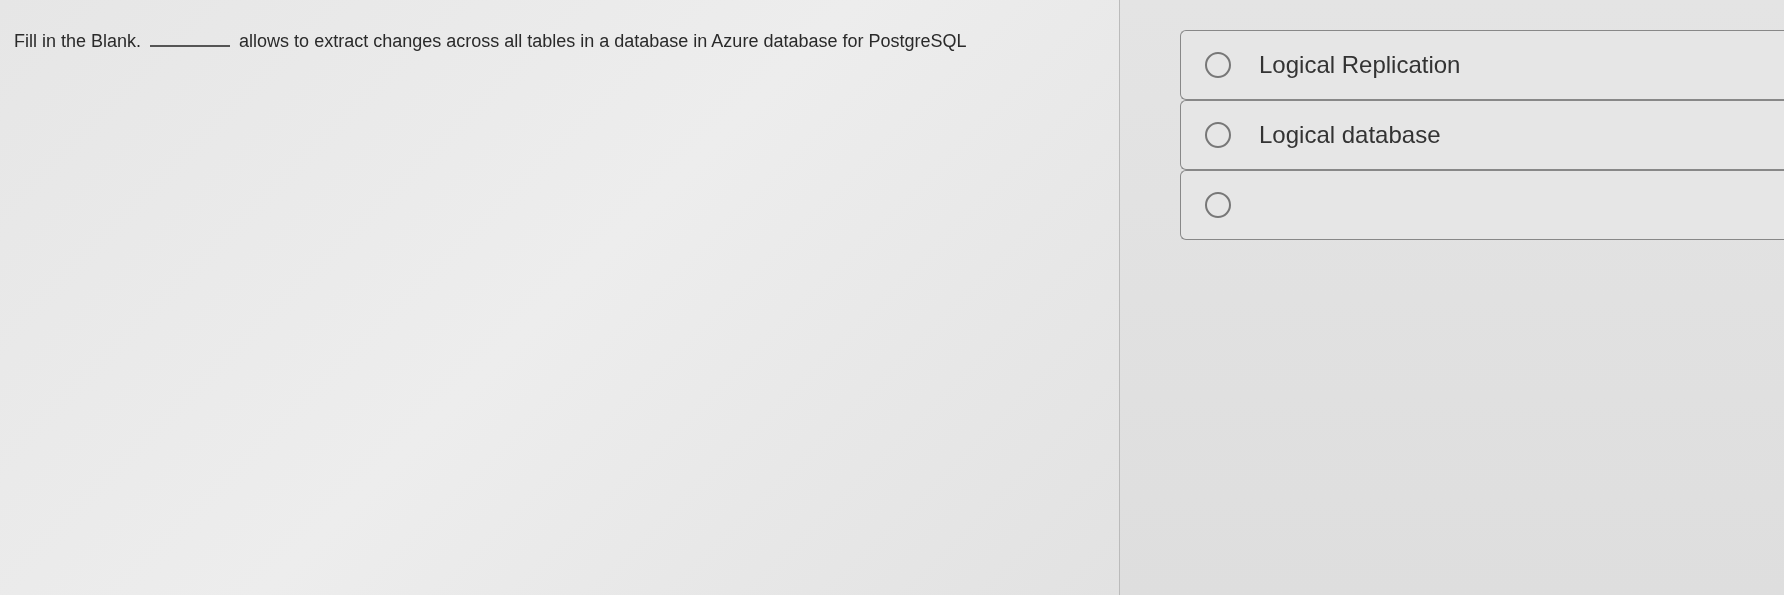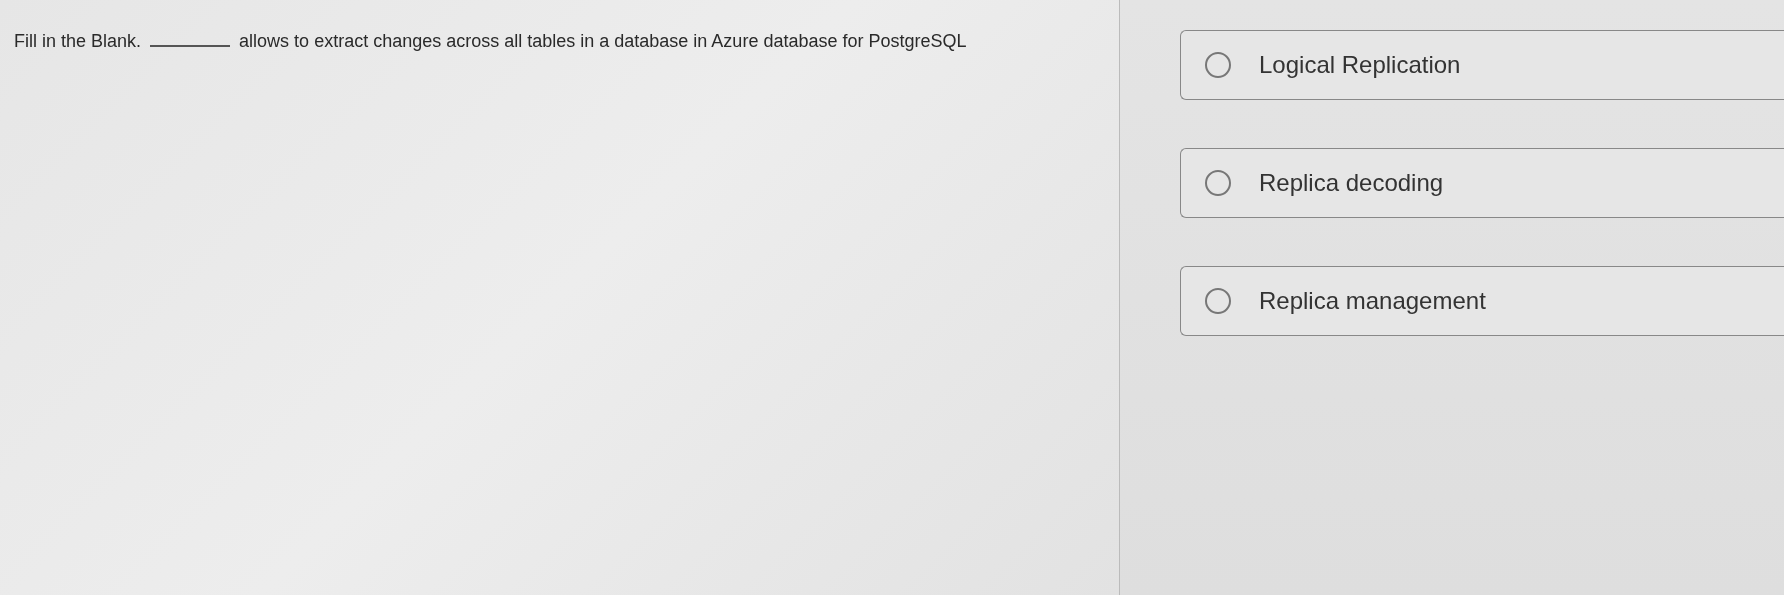--- a/index.html
+++ b/index.html
@@ -33,21 +33,20 @@
       width: 80px;
       vertical-align: baseline;
       margin: 0 4px;
     }
     .answers-panel {
       flex: 1;
       padding: 30px 0 12px 60px;
       background: linear-gradient(180deg, #e4e4e4 0%, #dedede 100%);
       display: flex;
       flex-direction: column;
-      gap: 48px;
     }
     .option {
       display: flex;
       align-items: center;
       border: 1px solid #888;
       border-right: none;
       border-radius: 6px 0 0 6px;
       padding: 20px 24px;
       background: #e6e6e6;
       cursor: pointer;
@@ -79,19 +78,18 @@
   </p>
 </div>
 
 <div class="answers-panel">
   <div class="option">
     <span class="radio-circle"></span>
     <span class="option-label">Logical Replication</span>
   </div>
   <div class="option">
     <span class="radio-circle"></span>
-    <span class="option-label">Replica decoding</span>
+    <span class="option-label">Logical database</span>
   </div>
   <div class="option">
     <span class="radio-circle"></span>
-    <span class="option-label">Replica management</span>
   </div>
 </div>
 
 </body></html>

